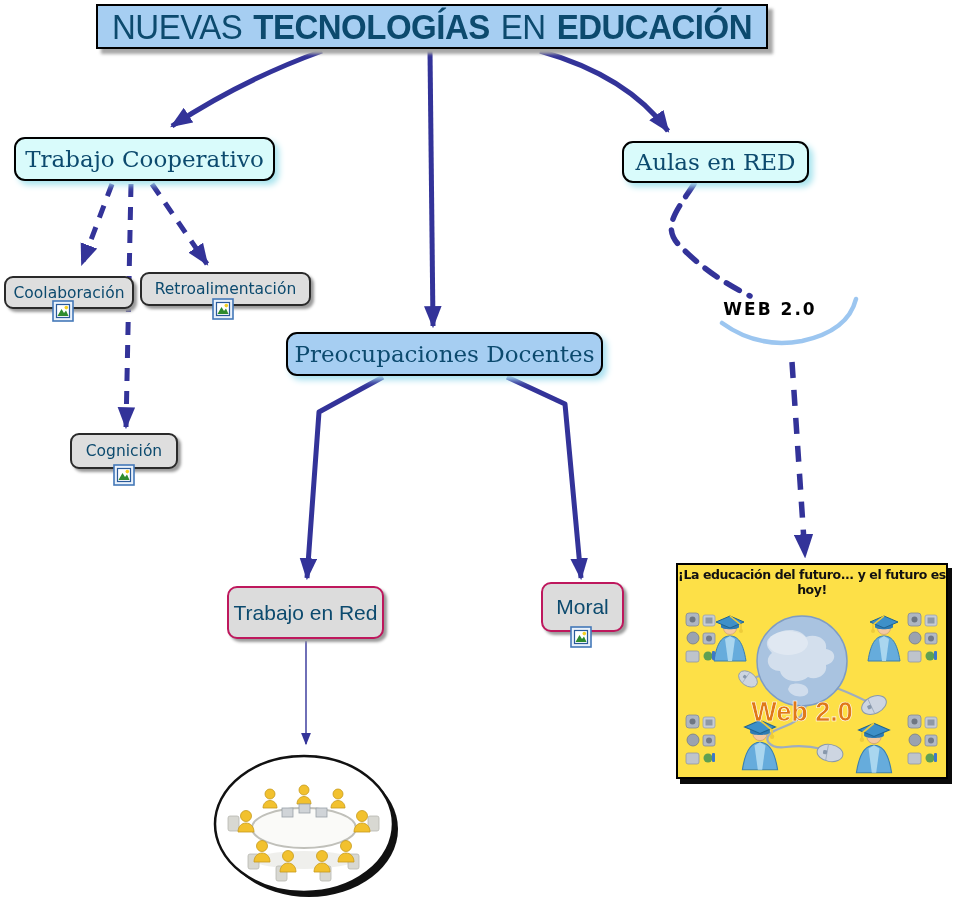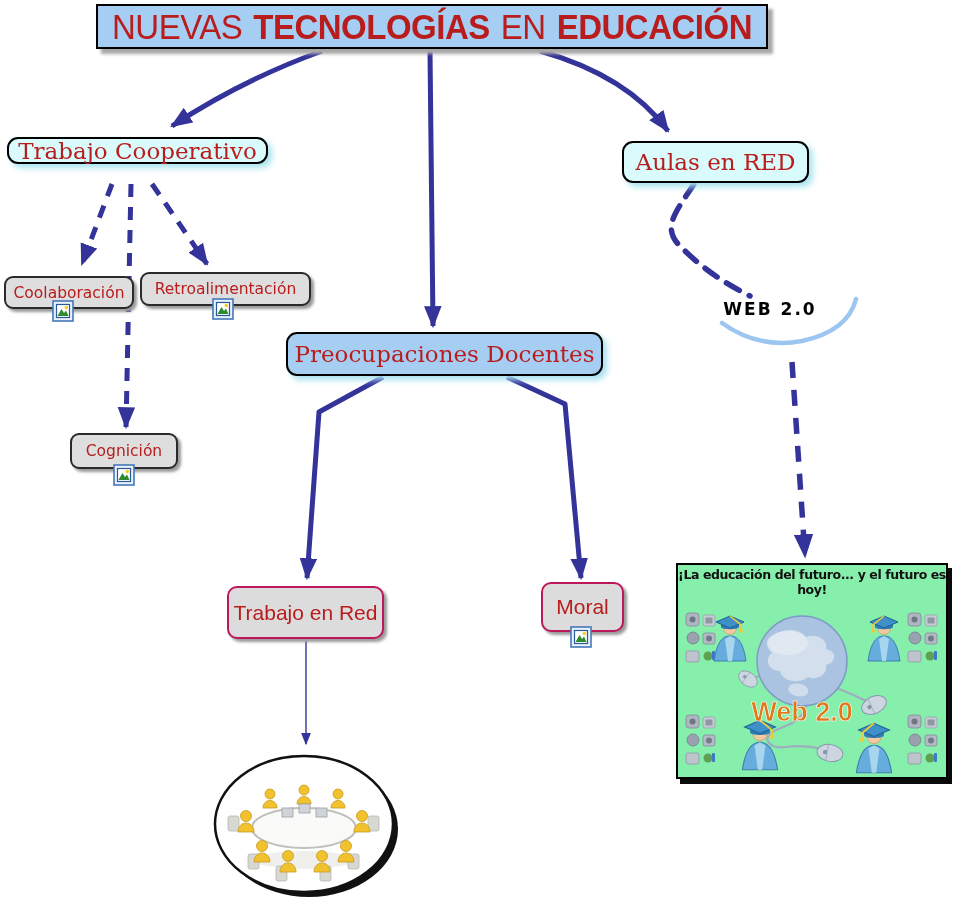--- a/index.html
+++ b/index.html
@@ -4,21 +4,21 @@
 <style>
   html,body{margin:0;padding:0;background:#fff;}
   #stage{
     position:relative;width:956px;height:902px;background:#ffffff;
     font-family:"Liberation Sans",sans-serif;overflow:hidden;
   }
   #wires{position:absolute;left:0;top:0;z-index:1;pointer-events:none;}
   .node{
     position:absolute;z-index:2;box-sizing:border-box;
     display:flex;align-items:center;justify-content:center;
-    text-align:center;color:#b91c1c;white-space:nowrap;
+    text-align:center;color:#0c4a6e;white-space:nowrap;
   }
   .title-box{
     left:96px;top:4px;width:672px;height:45px;
     background:#A6CEF2;border:2px solid #000;
     box-shadow:5px 5px 3px #a8a8a8;
     font-family:"Liberation Sans",sans-serif;font-size:33px;letter-spacing:-0.5px;
     gap:11px;
   }
   .seg{font-weight:400;transform:scaleY(1.08);}
   .seg.bold{font-weight:800;}
@@ -40,21 +40,21 @@
   }
   .img-icon{position:absolute;z-index:3;width:22px;height:22px;}
   .web20-wrap{position:absolute;left:710px;top:291px;width:156px;height:64px;z-index:2;}
   .web20-text{
     position:absolute;left:0;top:8px;width:120px;text-align:center;
     font-family:"DejaVu Sans",sans-serif;font-weight:800;font-size:17px;
     letter-spacing:2px;color:#000;transform:scaleY(1.05);
   }
   .poster{
     position:absolute;left:676px;top:563px;width:272px;height:216px;z-index:2;
-    background:#86efac;border:2px solid #000;box-shadow:4px 5px 0 #0a0a0a;
+    background:#fde047;border:2px solid #000;box-shadow:4px 5px 0 #0a0a0a;
     box-sizing:border-box;
   }
   .poster-caption{
     position:absolute;left:0;top:2px;width:100%;text-align:center;
     font-family:"DejaVu Sans",sans-serif;font-size:12.5px;font-weight:700;
     letter-spacing:-0.4px;color:#111;
   }
   .poster-art{position:absolute;left:0;top:22px;}
   .oval-art{position:absolute;left:210px;top:750px;width:192px;height:150px;z-index:2;}
   .hidden-defs{position:absolute;width:0;height:0;overflow:hidden;}
@@ -97,21 +97,21 @@
     <path d="M 306,641 L 306,744" fill="none" stroke="#333399" stroke-width="1.4" marker-end="url(#ahs)"></path>
   </svg>
 
   <div class="node title-box">
     <span class="seg">NUEVAS</span>
     <span class="seg bold">TECNOLOGÍAS</span>
     <span class="seg">EN</span>
     <span class="seg bold">EDUCACIÓN</span>
   </div>
 
-  <div class="node serif-node cyan" style="left:7px;top:137px;width:261px;height:27px;">
+  <div class="node serif-node cyan" style="left:14px;top:137px;width:261px;height:44px;">
     <span>Trabajo Cooperativo</span>
   </div>
 
   <div class="node serif-node cyan" style="left:622px;top:141px;width:187px;height:42px;text-align:right;">
     <span>Aulas en RED</span>
   </div>
 
   <div class="node serif-node blue" style="left:286px;top:332px;width:317px;height:44px;">
     <span>Preocupaciones Docentes</span>
   </div>

